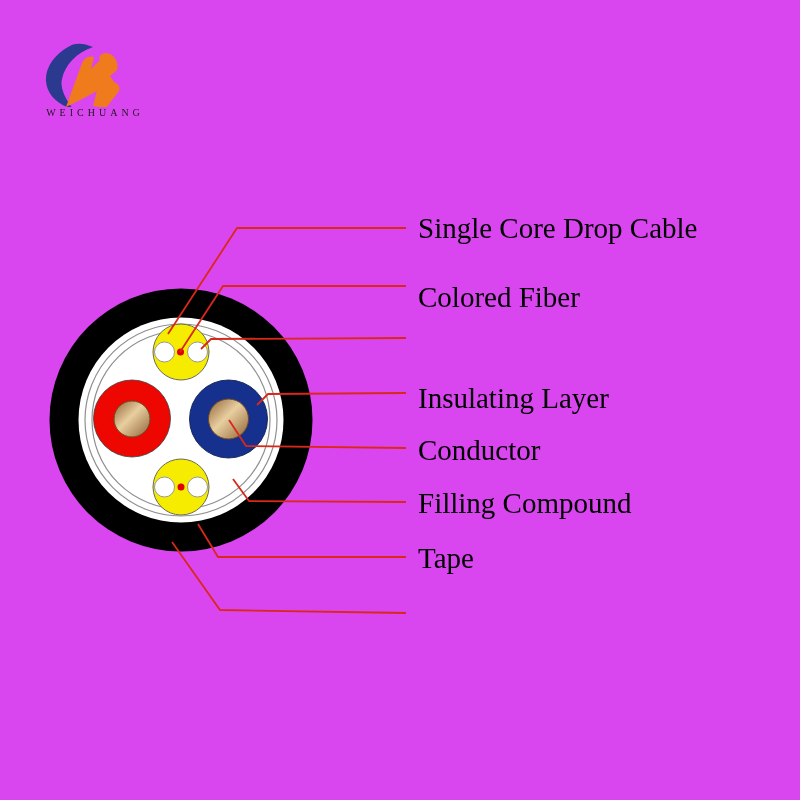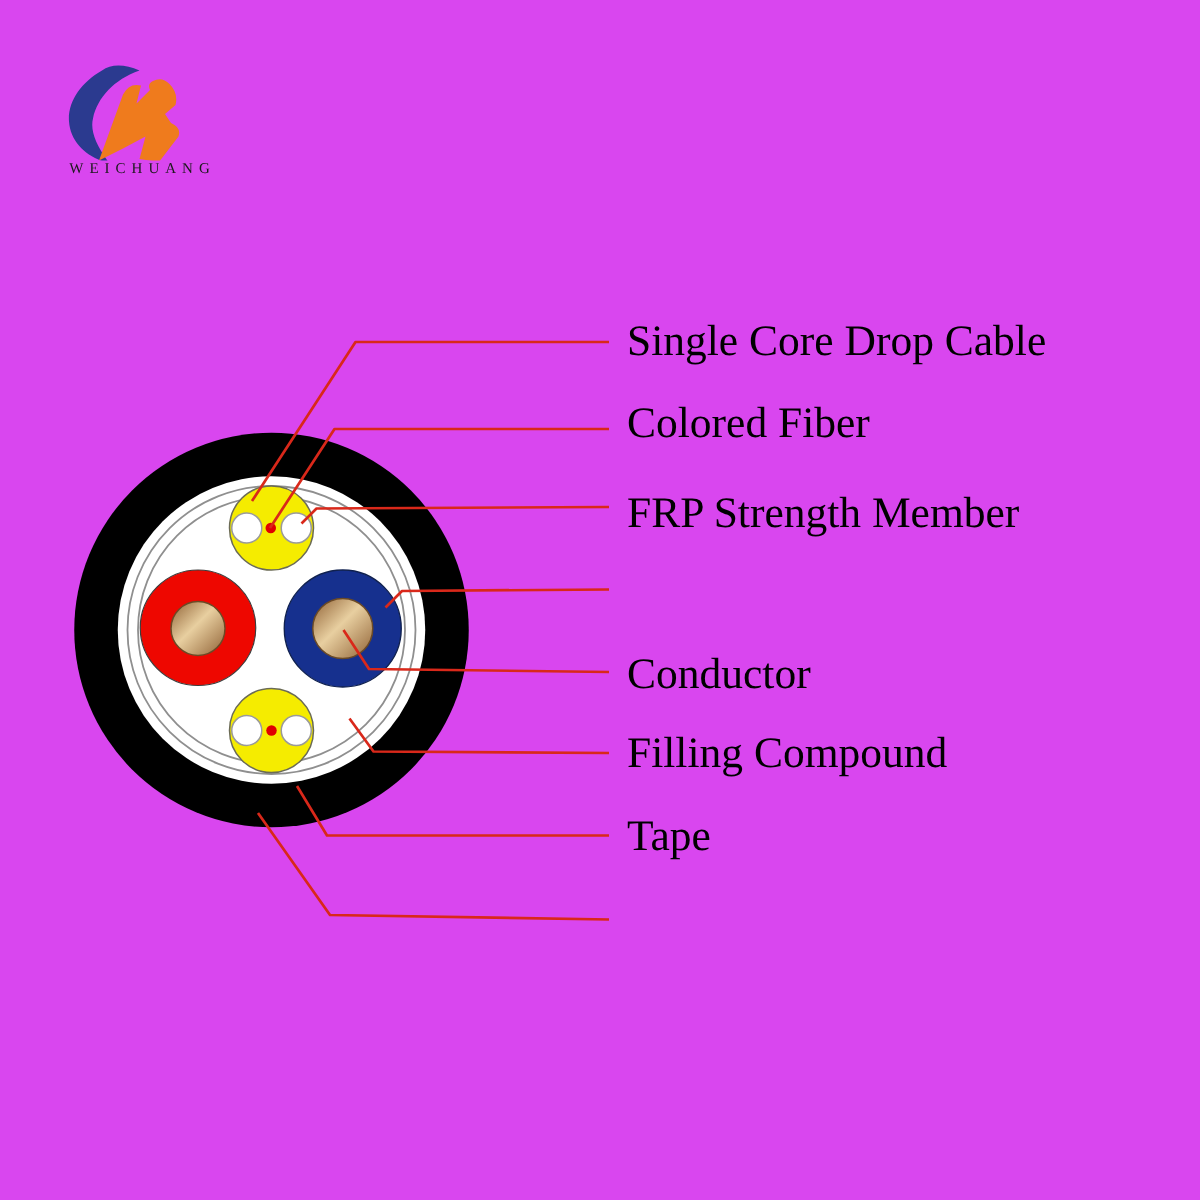--- a/index.html
+++ b/index.html
@@ -94,19 +94,19 @@
       <polyline class="leader" points="201,349 211,339 406,338"></polyline>
       <polyline class="leader" points="257,405 268,394 406,393"></polyline>
       <polyline class="leader" points="229,420 246,446 406,448"></polyline>
       <polyline class="leader" points="233,479 249,501 406,502"></polyline>
       <polyline class="leader" points="198,524 218,557 406,557"></polyline>
       <polyline class="leader" points="172,542 220,610 406,613"></polyline>
     </g>
   </svg>
 
   <div class="part-label" style="top:228px">Single Core Drop Cable</div>
-  <div class="part-label" style="top:283px">Colored Fiber</div>
-  <div class="part-label" style="top:343px">FRP Strength Member</div>
+  <div class="part-label" style="top:297px">Colored Fiber</div>
+  <div class="part-label" style="top:398px">Insulating Layer</div>
   <div class="part-label" style="top:450px">Conductor</div>
   <div class="part-label" style="top:503px">Filling Compound</div>
   <div class="part-label" style="top:558px">Tape</div>
 
 </div>
 
 </body></html>

